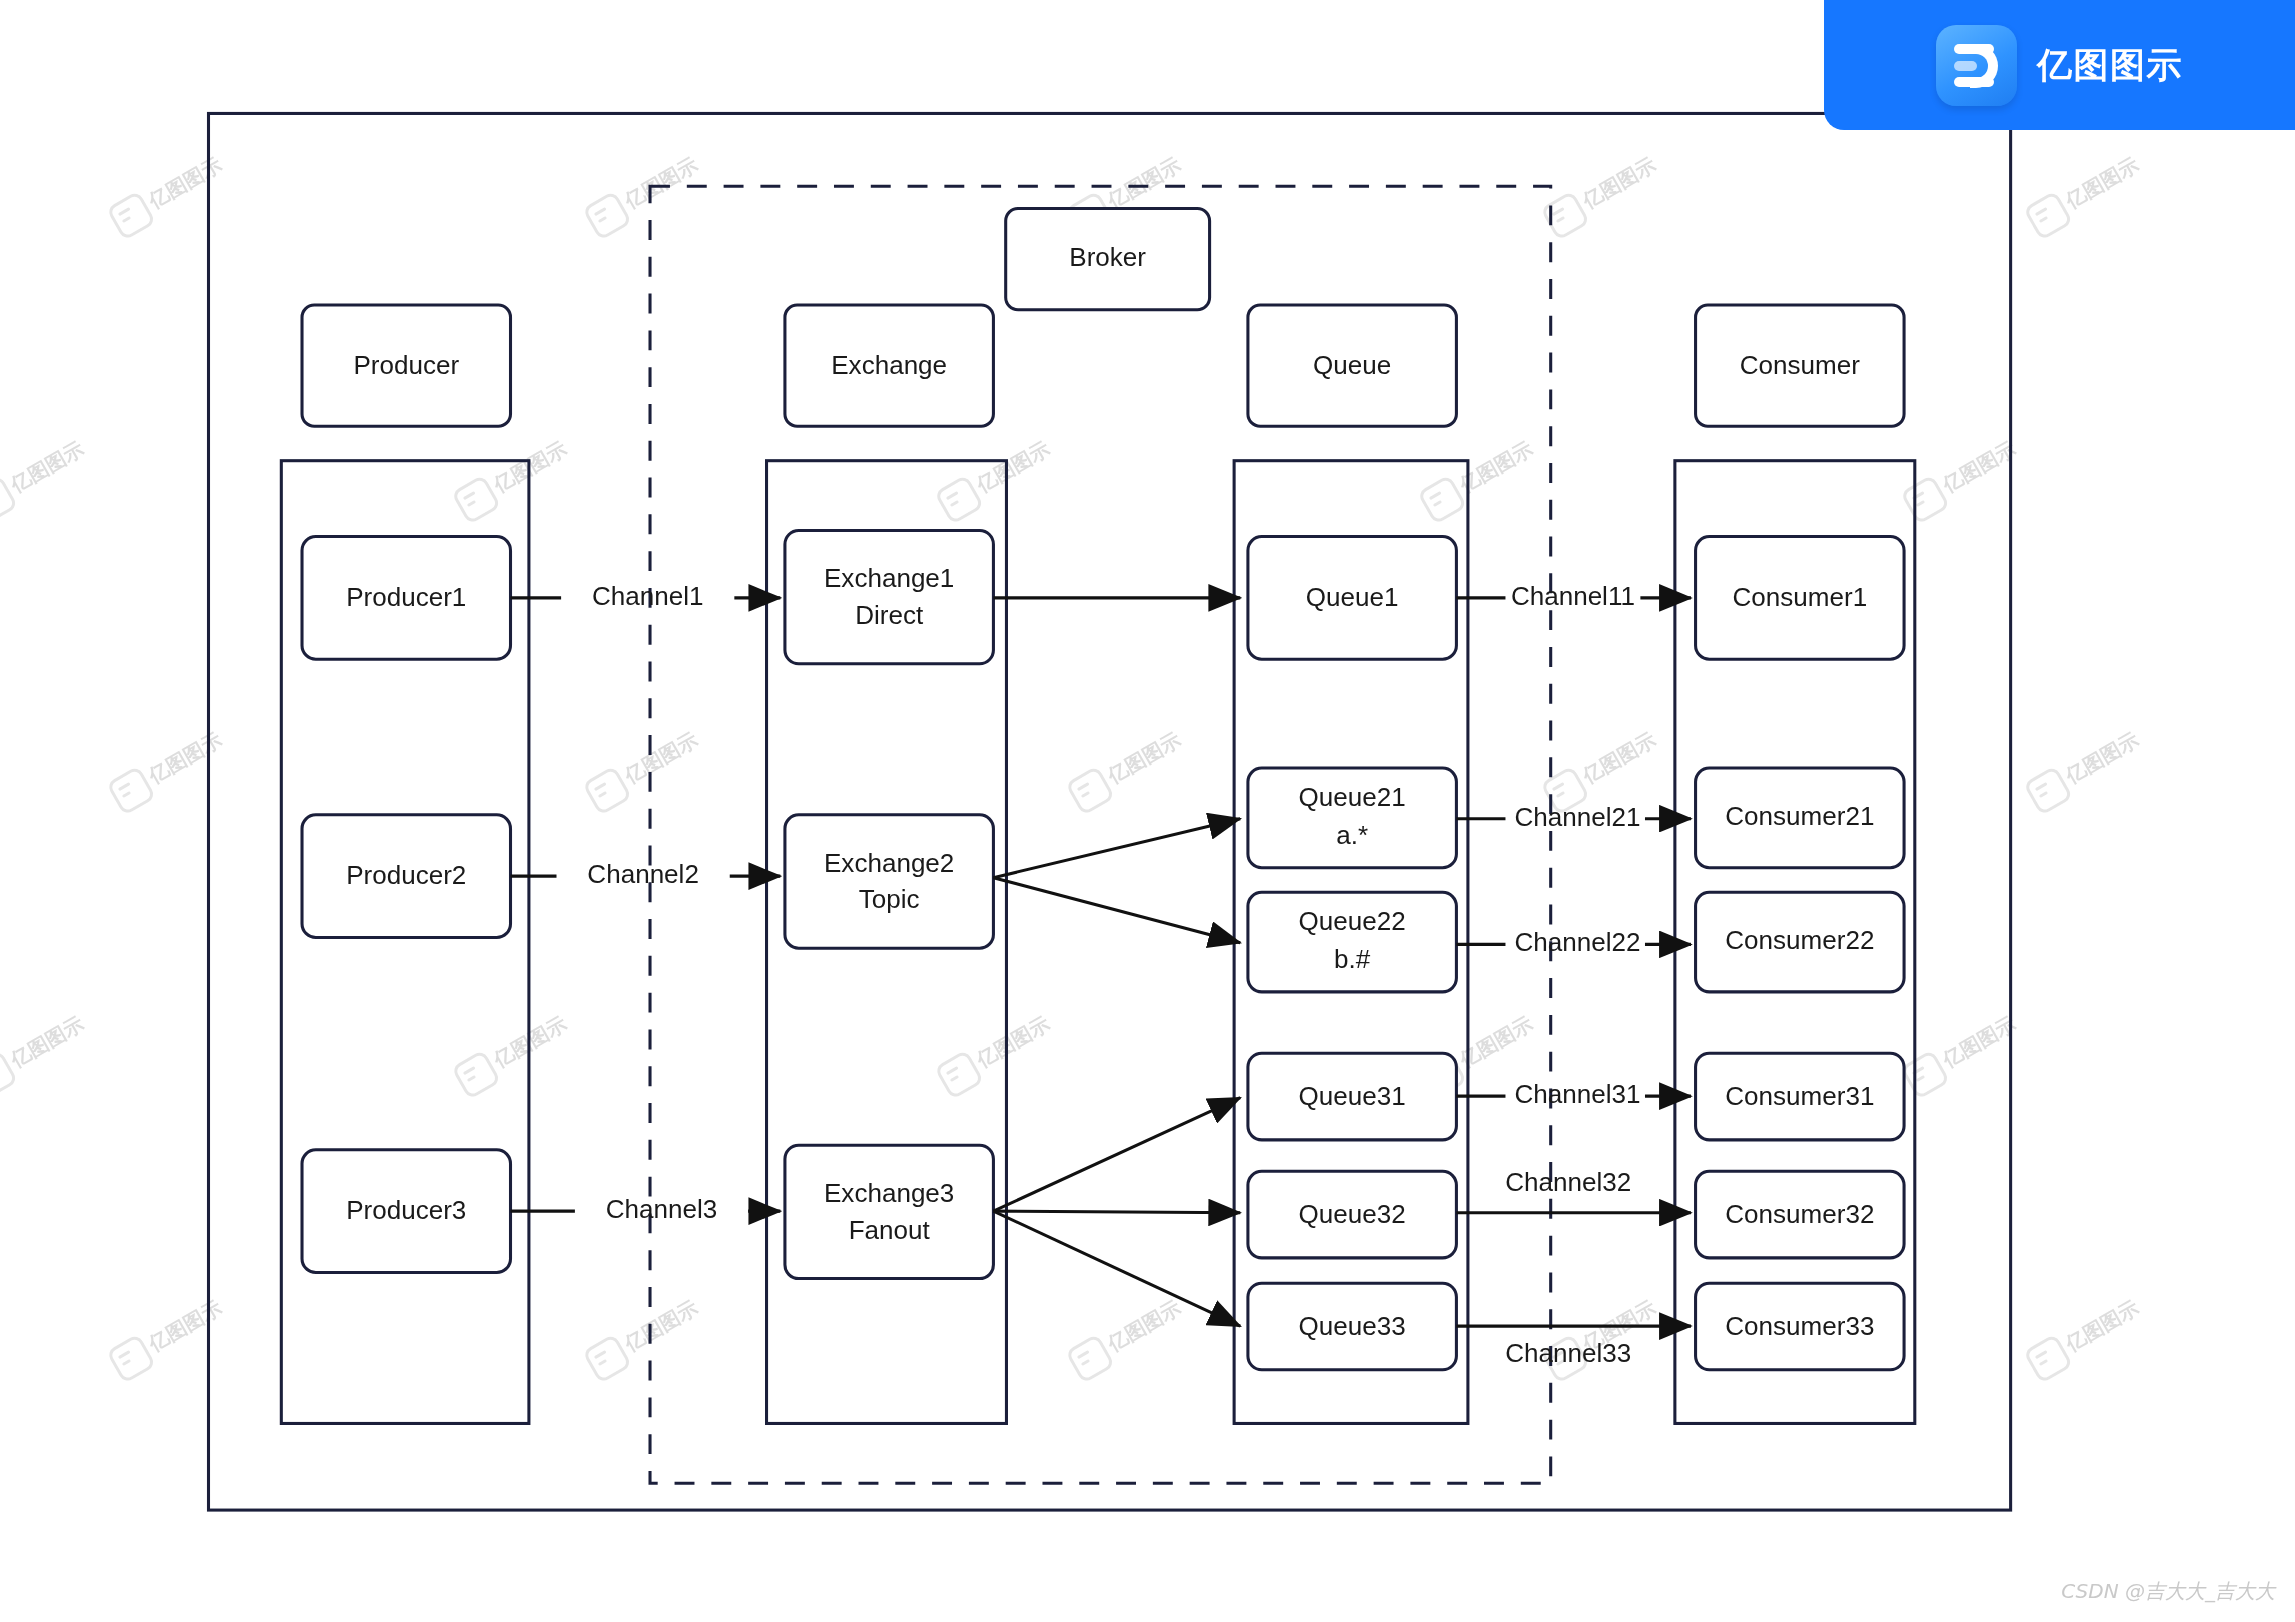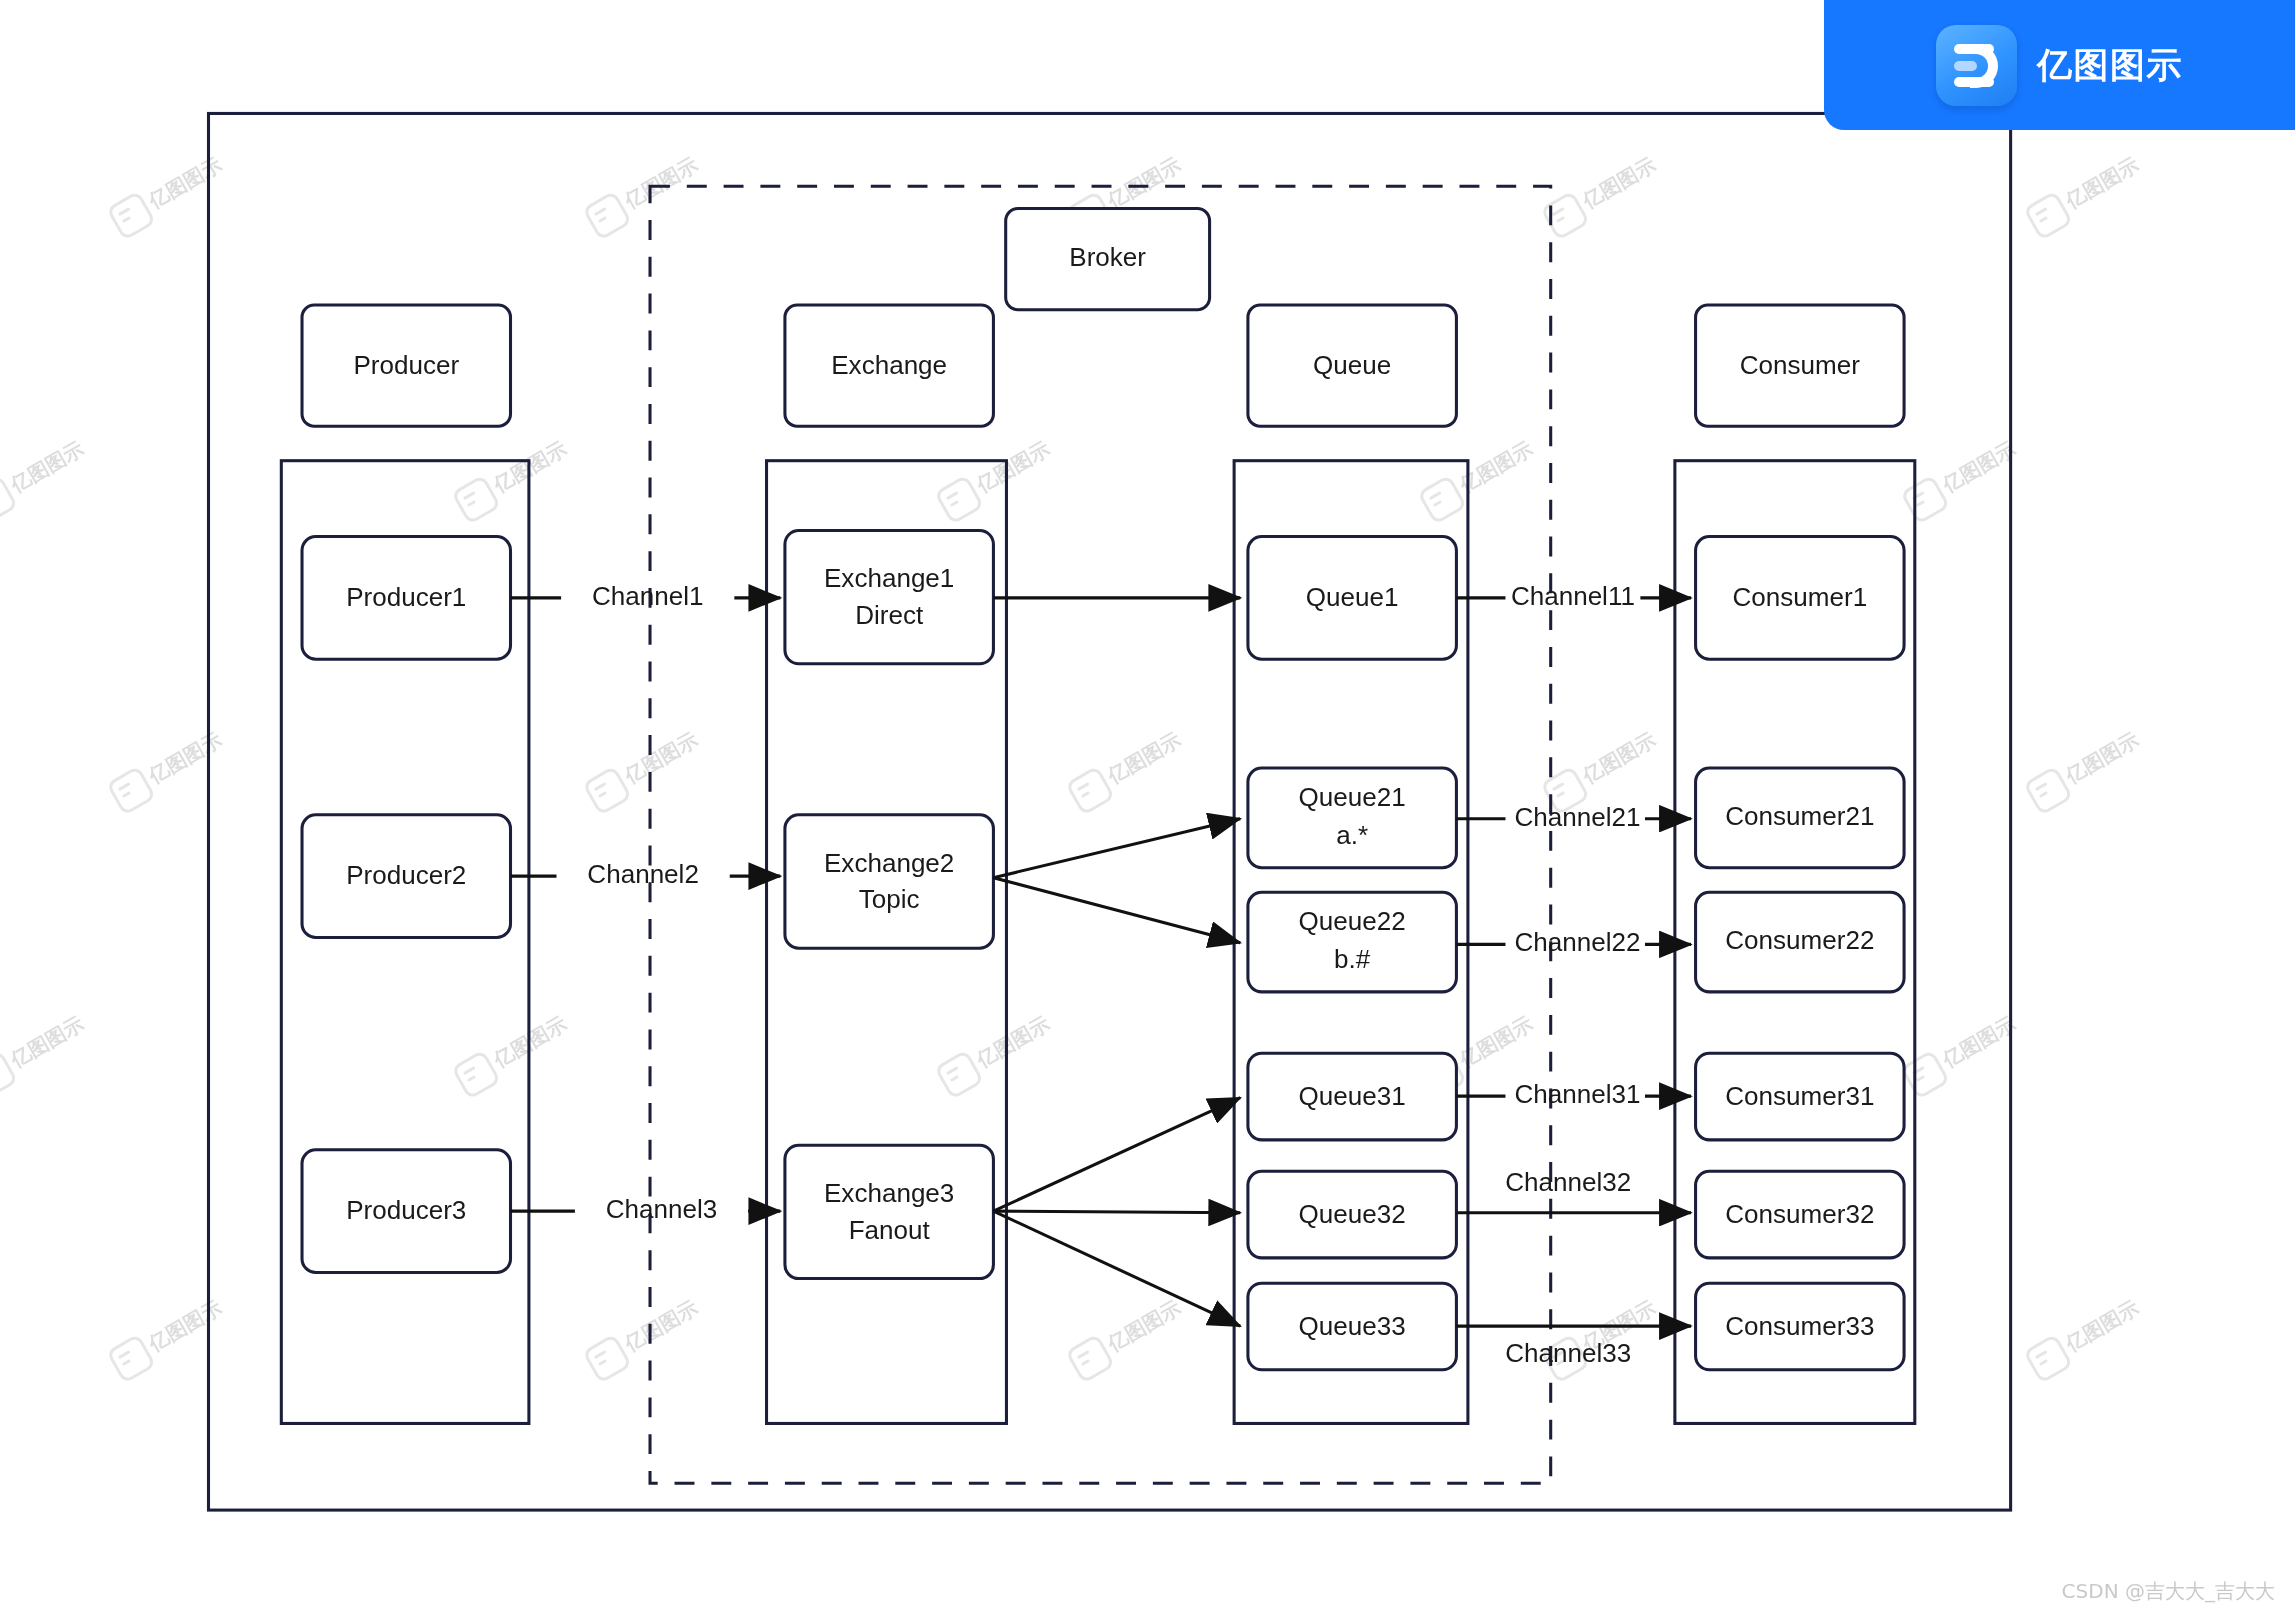--- a/index.html
+++ b/index.html
@@ -31,21 +31,21 @@
         background:#ffffff;border-radius:5.4px;}
   #brandLogo .bar2{position:absolute;left:17.6px;top:36px;width:23px;height:10px;
         background:rgba(255,255,255,.62);border-radius:5.4px;}
   #brandLogo .bar3{position:absolute;left:17.6px;top:52px;width:40px;height:10.7px;
         background:#ffffff;border-radius:5.4px;}
   #brandLogo .arc{position:absolute;left:34px;top:19px;width:28px;height:44px;
         border:10.7px solid #ffffff;border-left:none;border-radius:0 23px 23px 0;box-sizing:border-box;}
   #brandText{color:#ffffff;font-size:35px;font-weight:700;letter-spacing:1.5px;
         font-family:"DejaVu Sans",sans-serif;}
   #csdn{position:absolute;right:20px;bottom:17px;color:#c9c9c9;font-size:20px;
-        font-family:"DejaVu Sans",sans-serif;white-space:nowrap;}
+        font-family:"DejaVu Sans",sans-serif;white-space:nowrap;font-style:italic;}
 </style>
 </head>
 <body>
 
 <div id="stage">
 
   <div class="wm" style="left:107px;  top:176px;"><span class="wmIcon"></span><span>亿图图示</span></div>
   <div class="wm" style="left:583px;  top:176px;"><span class="wmIcon"></span><span>亿图图示</span></div>
   <div class="wm" style="left:1066px; top:176px;"><span class="wmIcon"></span><span>亿图图示</span></div>
   <div class="wm" style="left:1541px; top:176px;"><span class="wmIcon"></span><span>亿图图示</span></div>

